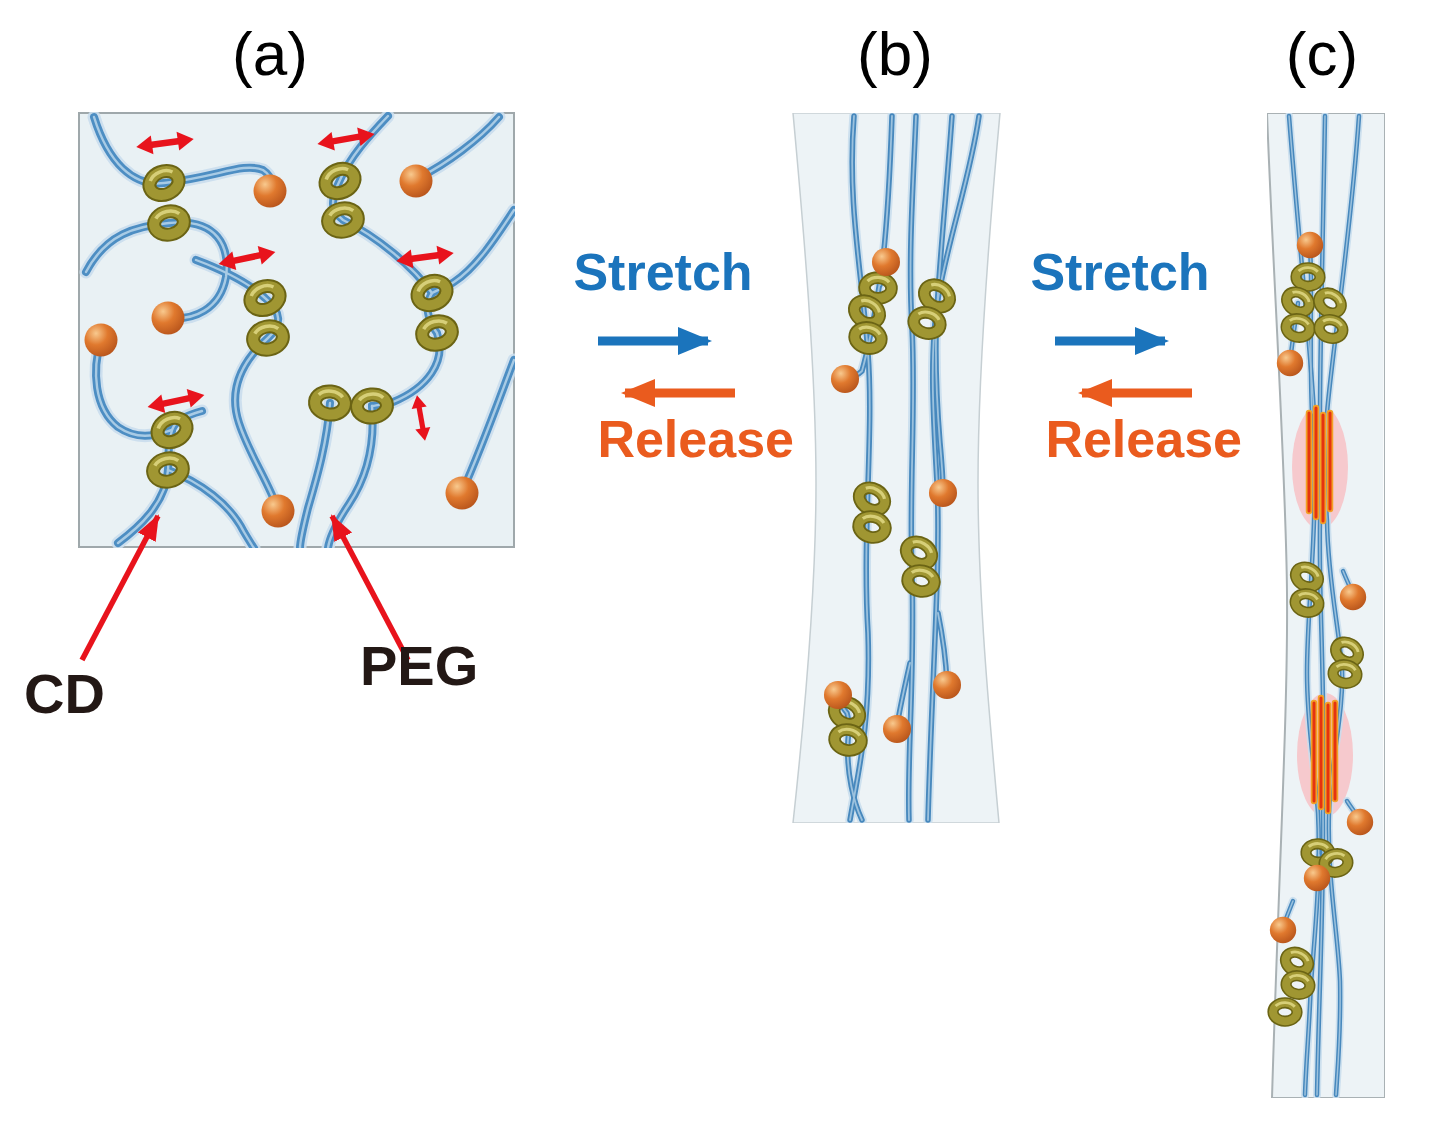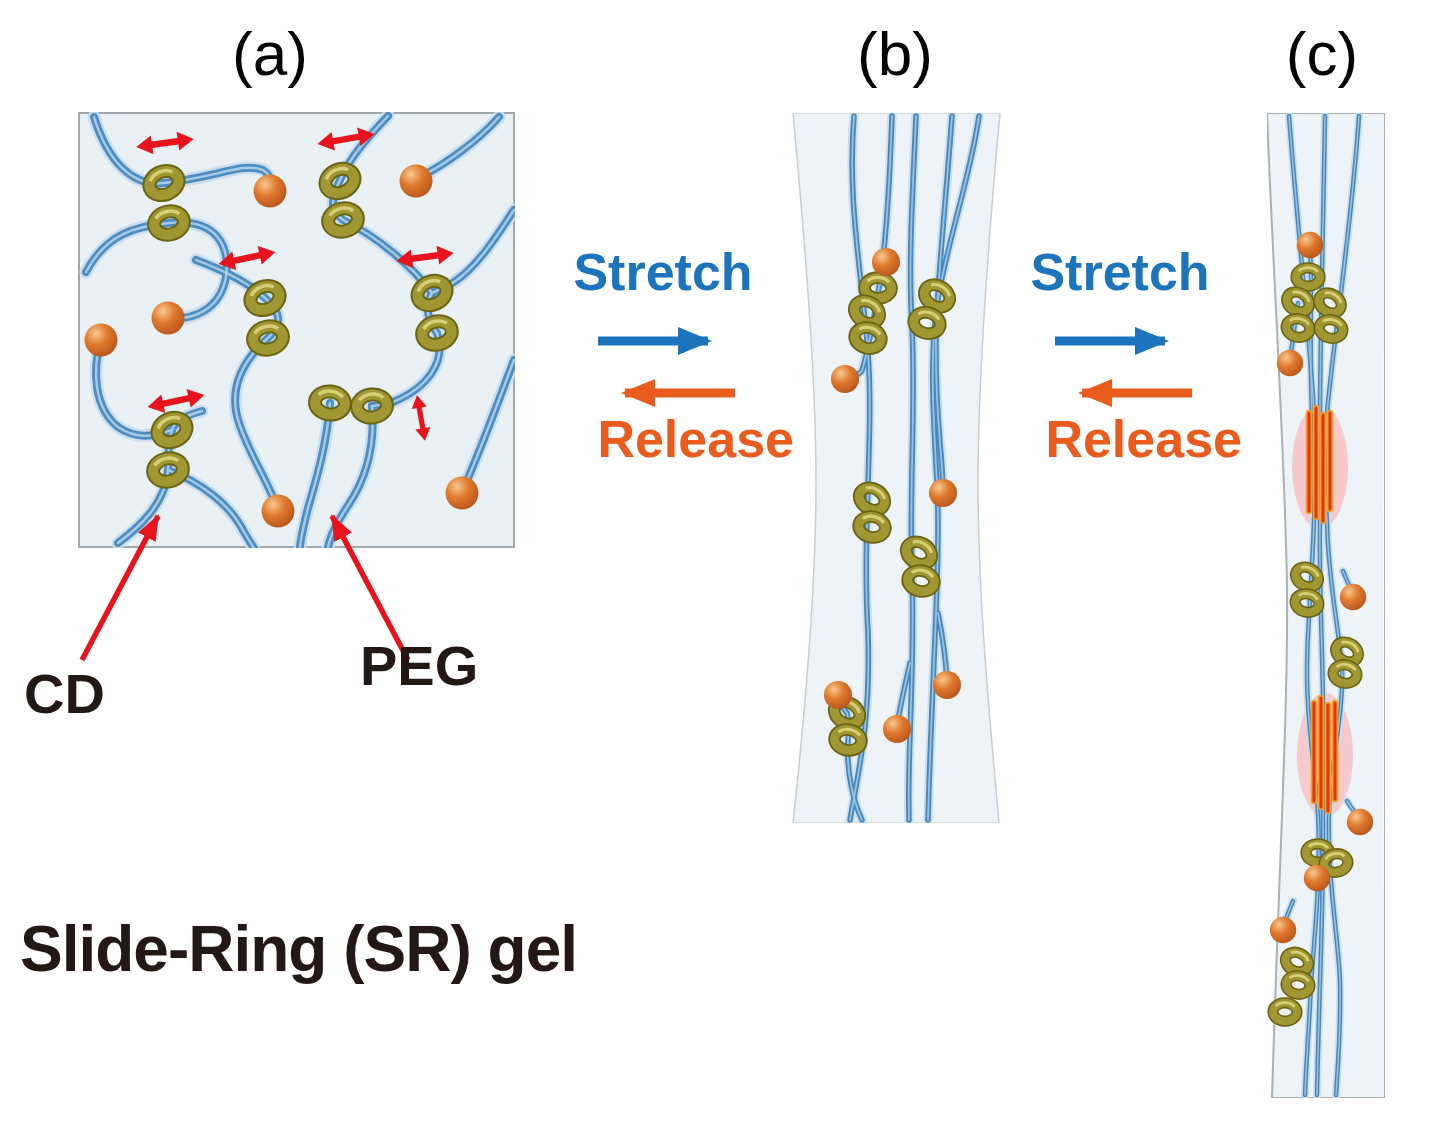--- a/index.html
+++ b/index.html
@@ -238,15 +238,14 @@
   <div class="abs release-label" style="left:1002px;top:410px;">Release</div>
 
   <svg class="abs" style="left:0;top:0;pointer-events:none;" width="520" height="700" viewBox="0 0 520 700">
     <line x1="82" y1="660" x2="158" y2="516" stroke="#e8131c" stroke-width="5.5" marker-end="url(#redhead)"></line>
     <line x1="408" y1="660" x2="332" y2="516" stroke="#e8131c" stroke-width="5.5" marker-end="url(#redhead)"></line>
   </svg>
 
   <div class="abs mol-label" style="left:24px;top:666px;">CD</div>
   <div class="abs mol-label" style="left:360px;top:638px;">PEG</div>
 
-  <div class="abs caption" style="left:20px;top:903px;">Slide-Ring (SR) gel</div>
 
 </div>
 
 </body></html>

